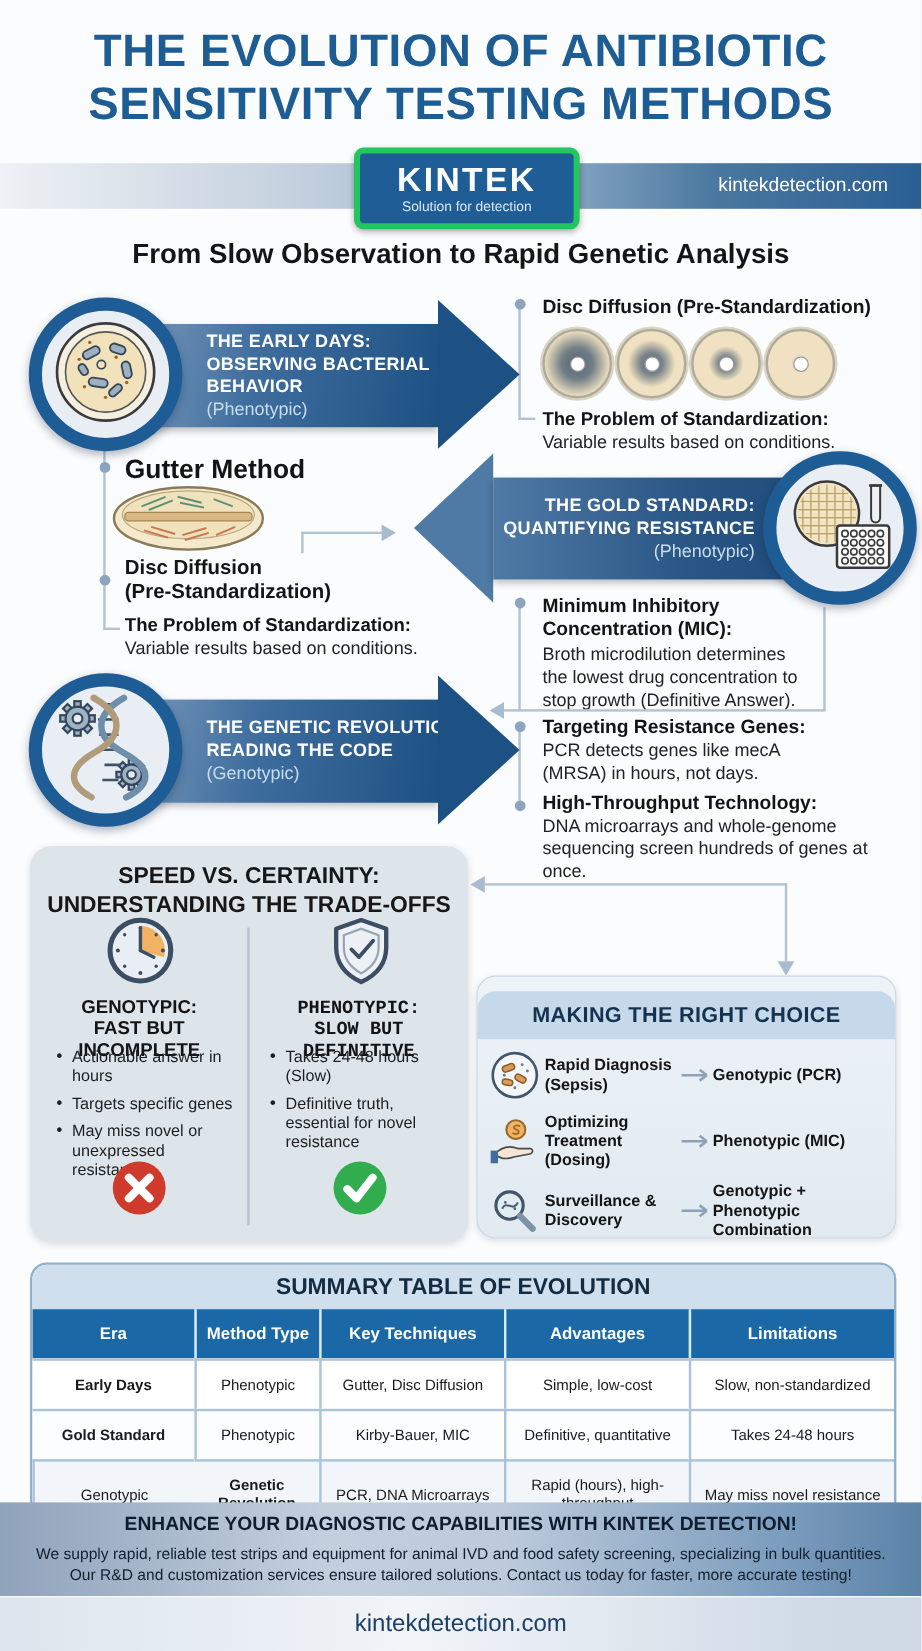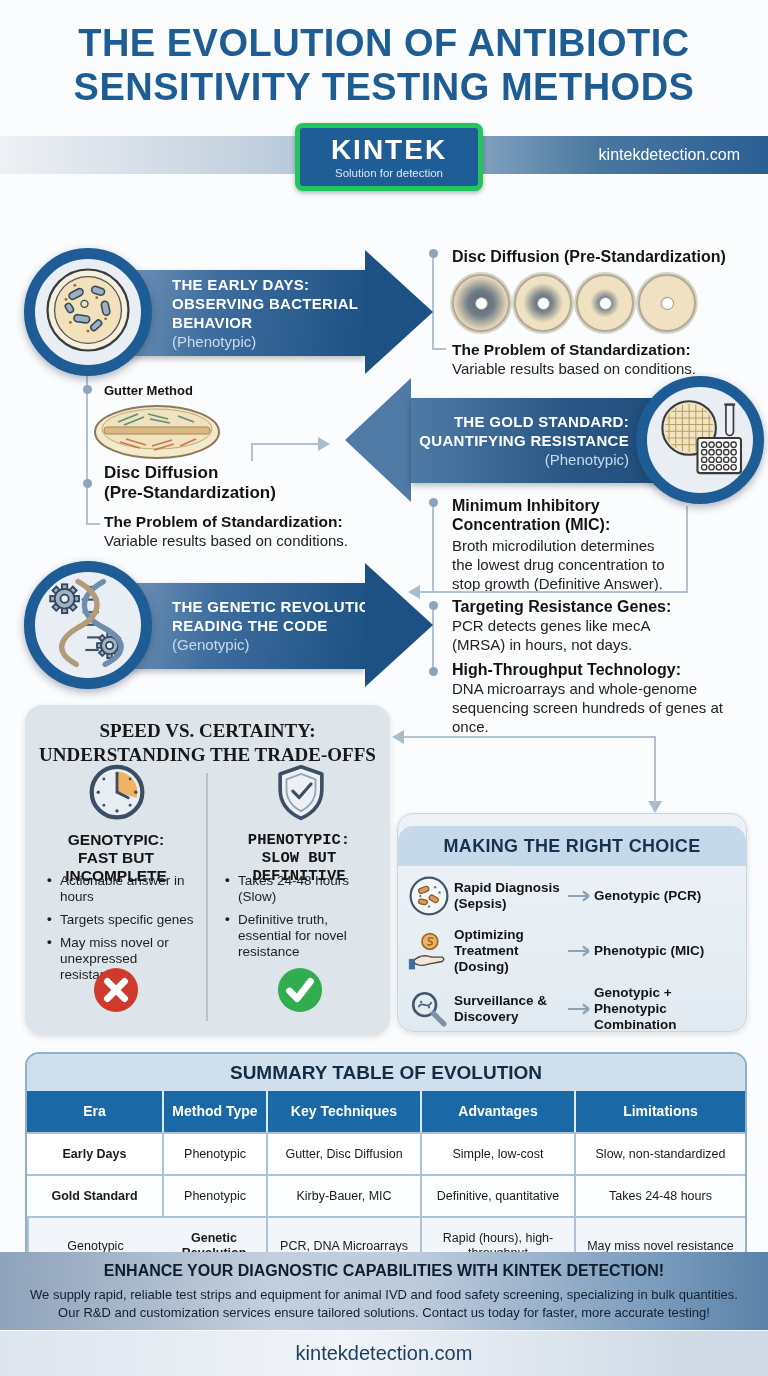--- a/index.html
+++ b/index.html
@@ -32,21 +32,21 @@
   .arr-l{position:absolute;width:0;height:0;border-top:7px solid transparent;border-bottom:7px solid transparent;border-right:12px solid #a9bccd;}
   .arr-r{position:absolute;width:0;height:0;border-top:7px solid transparent;border-bottom:7px solid transparent;border-left:12px solid #a9bccd;}
   .arr-d{position:absolute;width:0;height:0;border-left:7px solid transparent;border-right:7px solid transparent;border-top:12px solid #a9bccd;}
   .itm-title{position:absolute;font-weight:bold;color:#141414;font-size:16px;line-height:19px;white-space:nowrap;}
   .itm-text{position:absolute;color:#222;font-size:15px;line-height:19px;}
   
   .dish{position:absolute;width:54px;height:54px;border-radius:50%;border:2px solid #b0aa98;box-shadow:0 0 0 2px #d8d4c6;}
   .dish .cdot{position:absolute;left:50%;top:50%;width:11px;height:11px;margin:-6.5px 0 0 -6.5px;border-radius:50%;background:#fff;border:1px solid #999;}
   
   .panel-trade{position:absolute;left:25px;top:705px;width:365px;height:330px;background:#dde4ea;border-radius:18px;box-shadow:0 2px 6px rgba(0,0,0,.12);}
-  .trade-title{position:absolute;width:100%;top:14px;text-align:center;font-size:19px;line-height:24px;font-weight:bold;color:#171717;font-family:Liberation Serif, serif;}
+  .trade-title{position:absolute;width:100%;top:14px;text-align:center;font-size:19px;line-height:24px;font-weight:bold;color:#171717;}
   .trade-div{position:absolute;left:181px;top:68px;width:2px;height:248px;background:#b6c2cd;}
   .trade-head{position:absolute;text-align:center;font-size:15.5px;line-height:18px;font-weight:bold;color:#141414;}
   ul.bullets{list-style:none;margin:0;padding:0;position:absolute;}
   ul.bullets li{position:relative;padding-left:13px;margin-bottom:7px;font-size:13.5px;line-height:16px;color:#1e1e1e;}
   ul.bullets li::before{content:"•";position:absolute;left:0;top:-1px;font-weight:bold;color:#1e1e1e;}
   .panel-choice{position:absolute;left:397px;top:813px;width:348px;height:217px;border-radius:16px;
     background:linear-gradient(180deg,#eef3f7,#e1eaf1);border:1px solid #c9d6e2;box-shadow:0 2px 6px rgba(0,0,0,.12);}
   .choice-head{height:40px;line-height:40px;background:#c6d9ea;border-radius:15px 15px 0 0;text-align:center;
     font-size:18px;font-weight:bold;color:#16324e;letter-spacing:.3px;margin-top:12px;}
   .choice-rows{display:flex;flex-direction:column;justify-content:space-around;height:168px;padding:4px 8px 0 10px;}
@@ -82,20 +82,21 @@
 <div class="page">
 
   <div class="title-line" style="top:22px;">THE EVOLUTION OF ANTIBIOTIC</div>
   <div class="title-line" style="top:66px;">SENSITIVITY TESTING METHODS</div>
   <div class="band"></div>
   <div class="site-top">kintekdetection.com</div>
   <div class="badge">
     <div class="brand">KINTEK</div>
     <div class="tag">Solution for detection</div>
   </div>
+  <div class="subtitle">From Slow Observation to Rapid Genetic Analysis</div>
 
   <div class="banner" style="left:88px;top:270px;width:277px;height:86px;">
     <div style="padding:5px 0 0 84px;">
       <div class="bt">THE EARLY DAYS:</div>
       <div class="bt">OBSERVING BACTERIAL</div>
       <div class="bt">BEHAVIOR</div>
       <div class="btype">(Phenotypic)</div>
     </div>
   </div>
   <div class="tri tri-r-big" style="left:365px;top:250px;"></div>
@@ -141,21 +142,21 @@
       </div>
     <div class="dish" style="left:638px;top:274px;background:radial-gradient(circle, rgba(72,92,114,.45) 0%, rgba(72,92,114,.3) 8%, rgba(240,226,194,0) 20%),#efe1c1;">
         <span class="cdot"></span>
       </div>
   </div>
   <div class="itm-title" style="left:452px;top:340px;font-size:15.5px;">The Problem of Standardization:</div>
   <div class="itm-text" style="left:452px;top:359px;">Variable results based on conditions.</div>
 
   <div class="line" style="left:86px;top:376px;width:2px;height:148px;"></div>
   <div class="dot" style="left:83px;top:385px;"></div>
-  <div class="itm-title" style="left:104px;top:381px;font-size:13px;">Gutter Method</div>
+  <div class="itm-title" style="left:104px;top:381px;font-size:22px;">Gutter Method</div>
   <span class="abs" style="left:92px;top:402px;">
     <svg width="130" height="58" viewBox="0 0 130 58">
       <ellipse cx="65" cy="30" rx="62" ry="26" fill="#f5e9cb" stroke="#8a7a58" stroke-width="2"></ellipse>
       <ellipse cx="65" cy="27" rx="55" ry="20" fill="#f0e2bd" stroke="#b9a97f" stroke-width="1"></ellipse>
       <g stroke="#5f8f72" stroke-width="1.6">
         <line x1="26" y1="20" x2="46" y2="12"></line>
           <line x1="32" y1="23" x2="52" y2="15"></line>
         <line x1="56" y1="12" x2="76" y2="17"></line>
           <line x1="58" y1="17" x2="78" y2="21"></line>
         <line x1="86" y1="14" x2="102" y2="20"></line>

